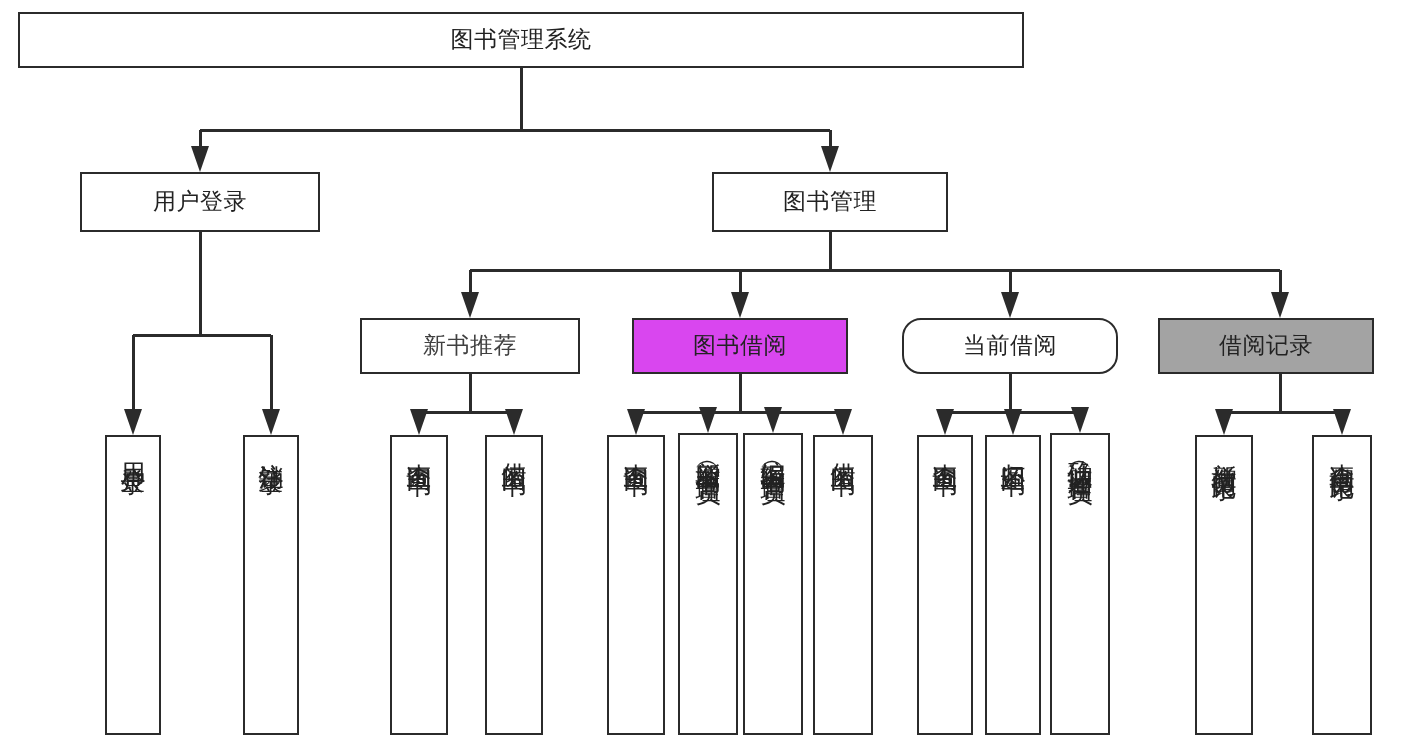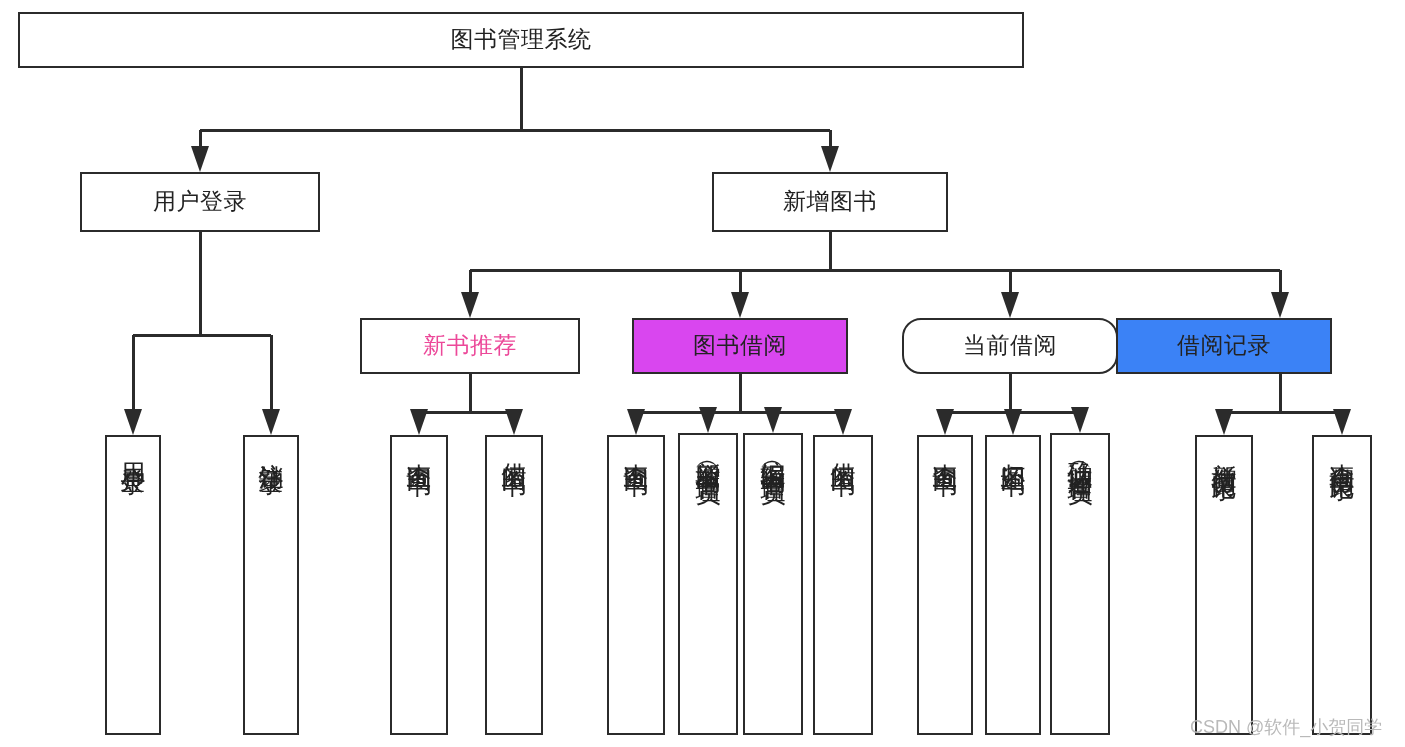--- a/index.html
+++ b/index.html
@@ -129,32 +129,32 @@
       <polygon points="1333,409 1351,409 1342,435" fill="#2b2b2b"></polygon>
     </svg>
   <div id="node-layer">
       <div class="node horizontal root" id="node-root" style="left: 18px; top: 12px; width: 1006px; height: 56px; border-color: rgb(43, 43, 43); background: rgb(255, 255, 255);">
         <span class="label" style="color: rgb(34, 34, 34);">图书管理系统</span>
       </div>
       <div class="node horizontal" id="node-user-login" style="left: 80px; top: 172px; width: 240px; height: 60px; border-color: rgb(43, 43, 43); background: rgb(255, 255, 255);">
         <span class="label" style="color: rgb(34, 34, 34);">用户登录</span>
       </div>
       <div class="node horizontal" id="node-book-manage" style="left: 712px; top: 172px; width: 236px; height: 60px; border-color: rgb(43, 43, 43); background: rgb(255, 255, 255);">
-        <span class="label" style="color: rgb(34, 34, 34);">新增图书</span>
+        <span class="label" style="color: rgb(34, 34, 34);">图书管理</span>
       </div>
       <div class="node horizontal" id="node-new-book-rec" style="left: 360px; top: 318px; width: 220px; height: 56px; border-color: rgb(43, 43, 43); background: rgb(255, 255, 255);">
-        <span class="label" style="color: #ec4899;">新书推荐</span>
+        <span class="label" style="color: #404040;">新书推荐</span>
       </div>
       <div class="node horizontal" id="node-book-borrow" style="left: 632px; top: 318px; width: 216px; height: 56px; border-color: rgb(43, 43, 43); background: #d946ef;">
         <span class="label" style="color: rgb(34, 34, 34);">图书借阅</span>
       </div>
       <div class="node horizontal" id="node-current-borrow" style="left: 902px; top: 318px; width: 216px; height: 56px; border-color: rgb(43, 43, 43); background: rgb(255, 255, 255); border-radius: 19px;">
         <span class="label" style="color: rgb(34, 34, 34);">当前借阅</span>
       </div>
-      <div class="node horizontal" id="node-borrow-record" style="left: 1116px; top: 318px; width: 216px; height: 56px; border-color: rgb(43, 43, 43); background: #3b82f6;">
+      <div class="node horizontal" id="node-borrow-record" style="left: 1158px; top: 318px; width: 216px; height: 56px; border-color: rgb(43, 43, 43); background: #a3a3a3;">
         <span class="label" style="color: rgb(34, 34, 34);">借阅记录</span>
       </div>
       <div class="node vertical" id="node-leaf-user-login" style="left: 105px; top: 435px; width: 56px; height: 300px; border-color: rgb(43, 43, 43); background: rgb(255, 255, 255);">
         <span class="label" style="color: rgb(34, 34, 34);">用户登录</span>
       </div>
       <div class="node vertical" id="node-leaf-user-logout" style="left: 243px; top: 435px; width: 56px; height: 300px; border-color: rgb(43, 43, 43); background: rgb(255, 255, 255);">
         <span class="label" style="color: rgb(34, 34, 34);">注销登录</span>
       </div>
       <div class="node vertical" id="node-leaf-query-book-1" style="left: 390px; top: 435px; width: 58px; height: 300px; border-color: rgb(43, 43, 43); background: rgb(255, 255, 255);">
         <span class="label" style="color: rgb(34, 34, 34);">查询图书</span>
@@ -183,14 +183,13 @@
       <div class="node vertical" id="node-leaf-confirm-ret" style="left: 1050px; top: 433px; width: 60px; height: 302px; border-color: rgb(43, 43, 43); background: rgb(255, 255, 255);">
         <span class="label" style="color: rgb(34, 34, 34);">确认归还（管理员）</span>
       </div>
       <div class="node vertical" id="node-leaf-add-record" style="left: 1195px; top: 435px; width: 58px; height: 300px; border-color: rgb(43, 43, 43); background: rgb(255, 255, 255);">
         <span class="label" style="color: rgb(34, 34, 34);">新增借阅记录</span>
       </div>
       <div class="node vertical" id="node-leaf-query-record" style="left: 1312px; top: 435px; width: 60px; height: 300px; border-color: rgb(43, 43, 43); background: rgb(255, 255, 255);">
         <span class="label" style="color: rgb(34, 34, 34);">查询借阅记录</span>
       </div>
     </div>
-  <div class="watermark" style="left: 1190px; top: 715px; color: rgb(185, 185, 185);">CSDN @软件_小贺同学</div>
 </div>
 
 </body></html>

